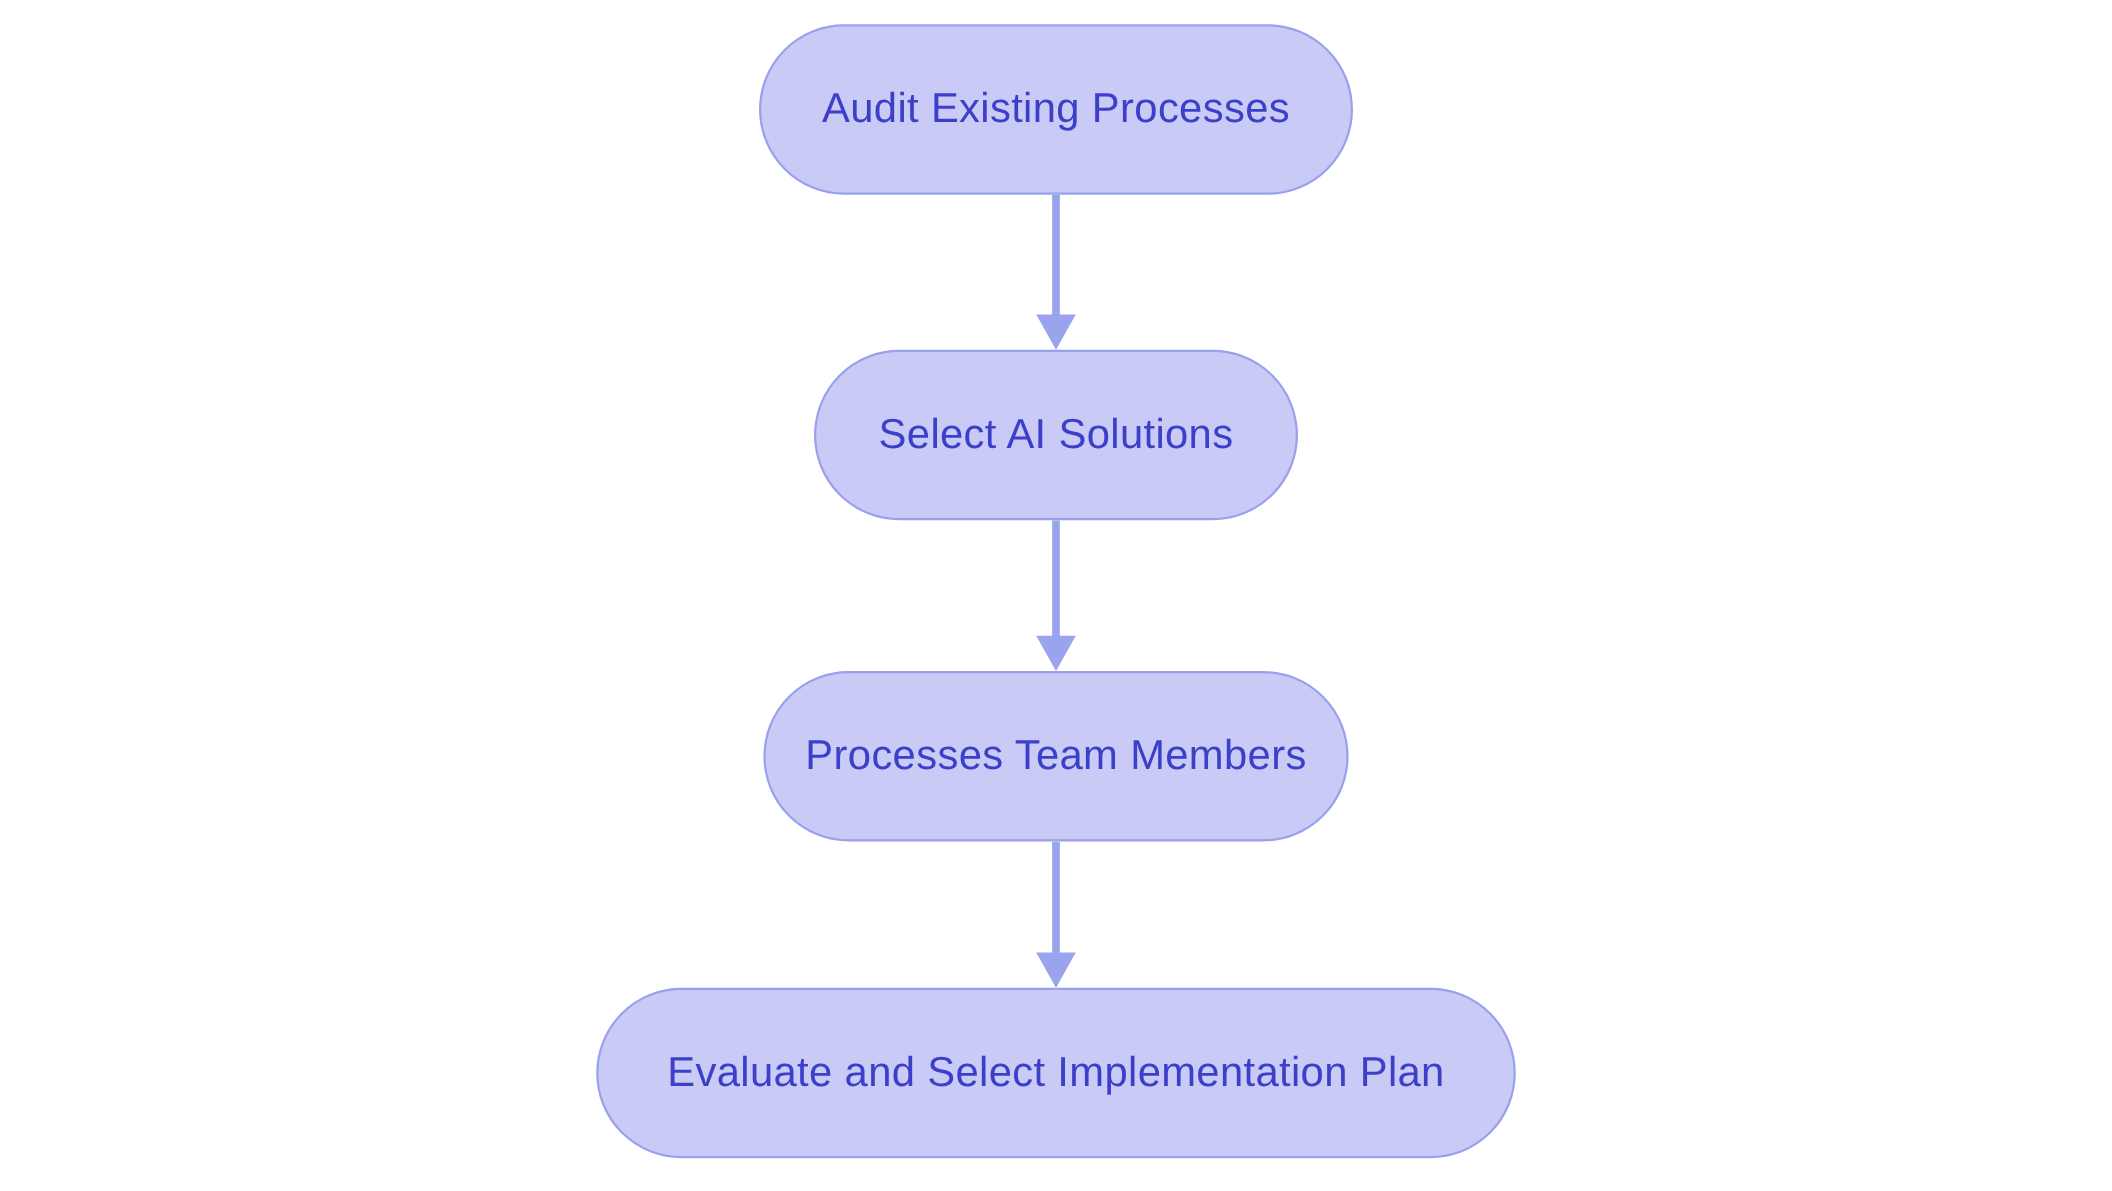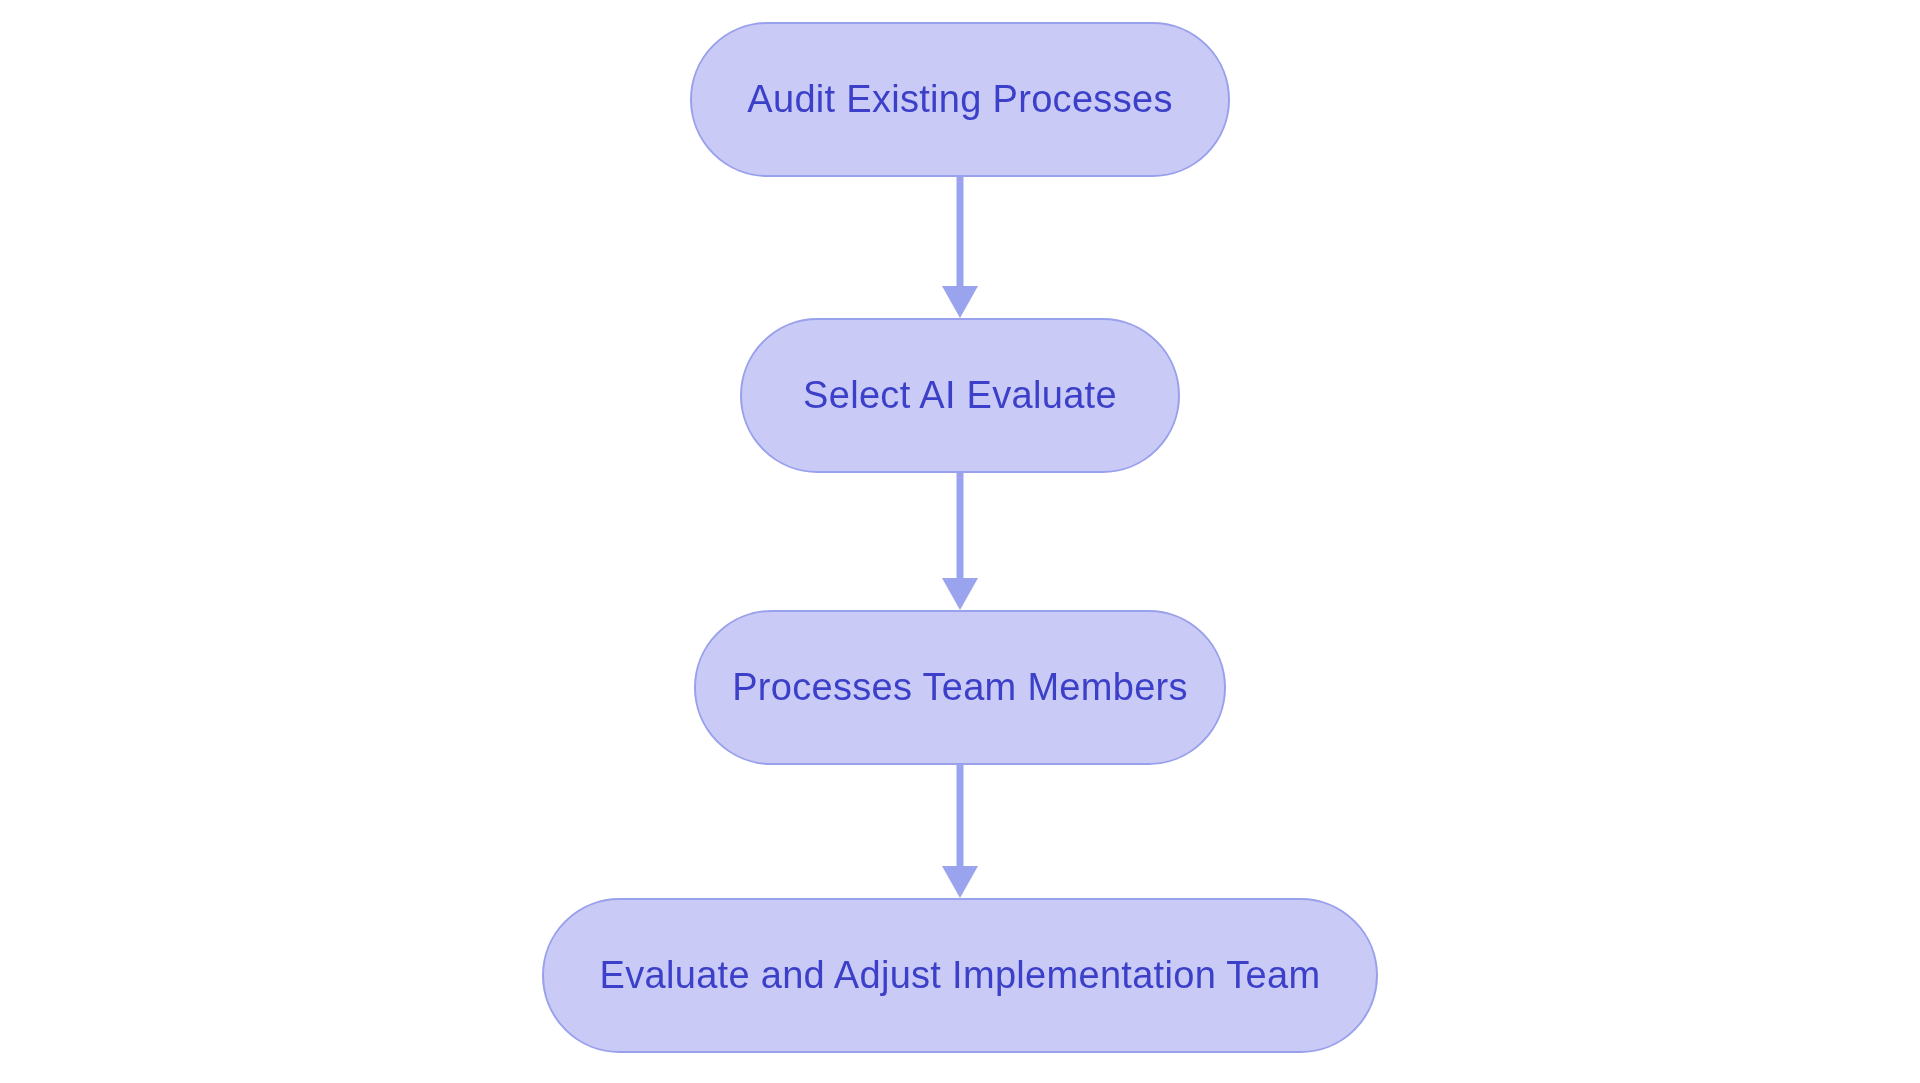--- a/index.html
+++ b/index.html
@@ -60,21 +60,21 @@
   </div>
 
   <div class="arrow arrow-1">
     <svg viewBox="0 0 40 141" xmlns="http://www.w3.org/2000/svg">
       <line x1="20" y1="0" x2="20" y2="111" stroke="currentColor" stroke-width="7"></line>
       <polygon points="2,109 38,109 20,141" fill="currentColor"></polygon>
     </svg>
   </div>
 
   <div class="node node-2">
-    <span class="node-label">Select AI Evaluate</span>
+    <span class="node-label">Select AI Solutions</span>
   </div>
 
   <div class="arrow arrow-2">
     <svg viewBox="0 0 40 137" xmlns="http://www.w3.org/2000/svg">
       <line x1="20" y1="0" x2="20" y2="107" stroke="currentColor" stroke-width="7"></line>
       <polygon points="2,105 38,105 20,137" fill="currentColor"></polygon>
     </svg>
   </div>
 
   <div class="node node-3">
@@ -82,16 +82,16 @@
   </div>
 
   <div class="arrow arrow-3">
     <svg viewBox="0 0 40 133" xmlns="http://www.w3.org/2000/svg">
       <line x1="20" y1="0" x2="20" y2="103" stroke="currentColor" stroke-width="7"></line>
       <polygon points="2,101 38,101 20,133" fill="currentColor"></polygon>
     </svg>
   </div>
 
   <div class="node node-4">
-    <span class="node-label">Evaluate and Adjust Implementation Team</span>
+    <span class="node-label">Evaluate and Select Implementation Plan</span>
   </div>
 
 </div>
 
 </body></html>

